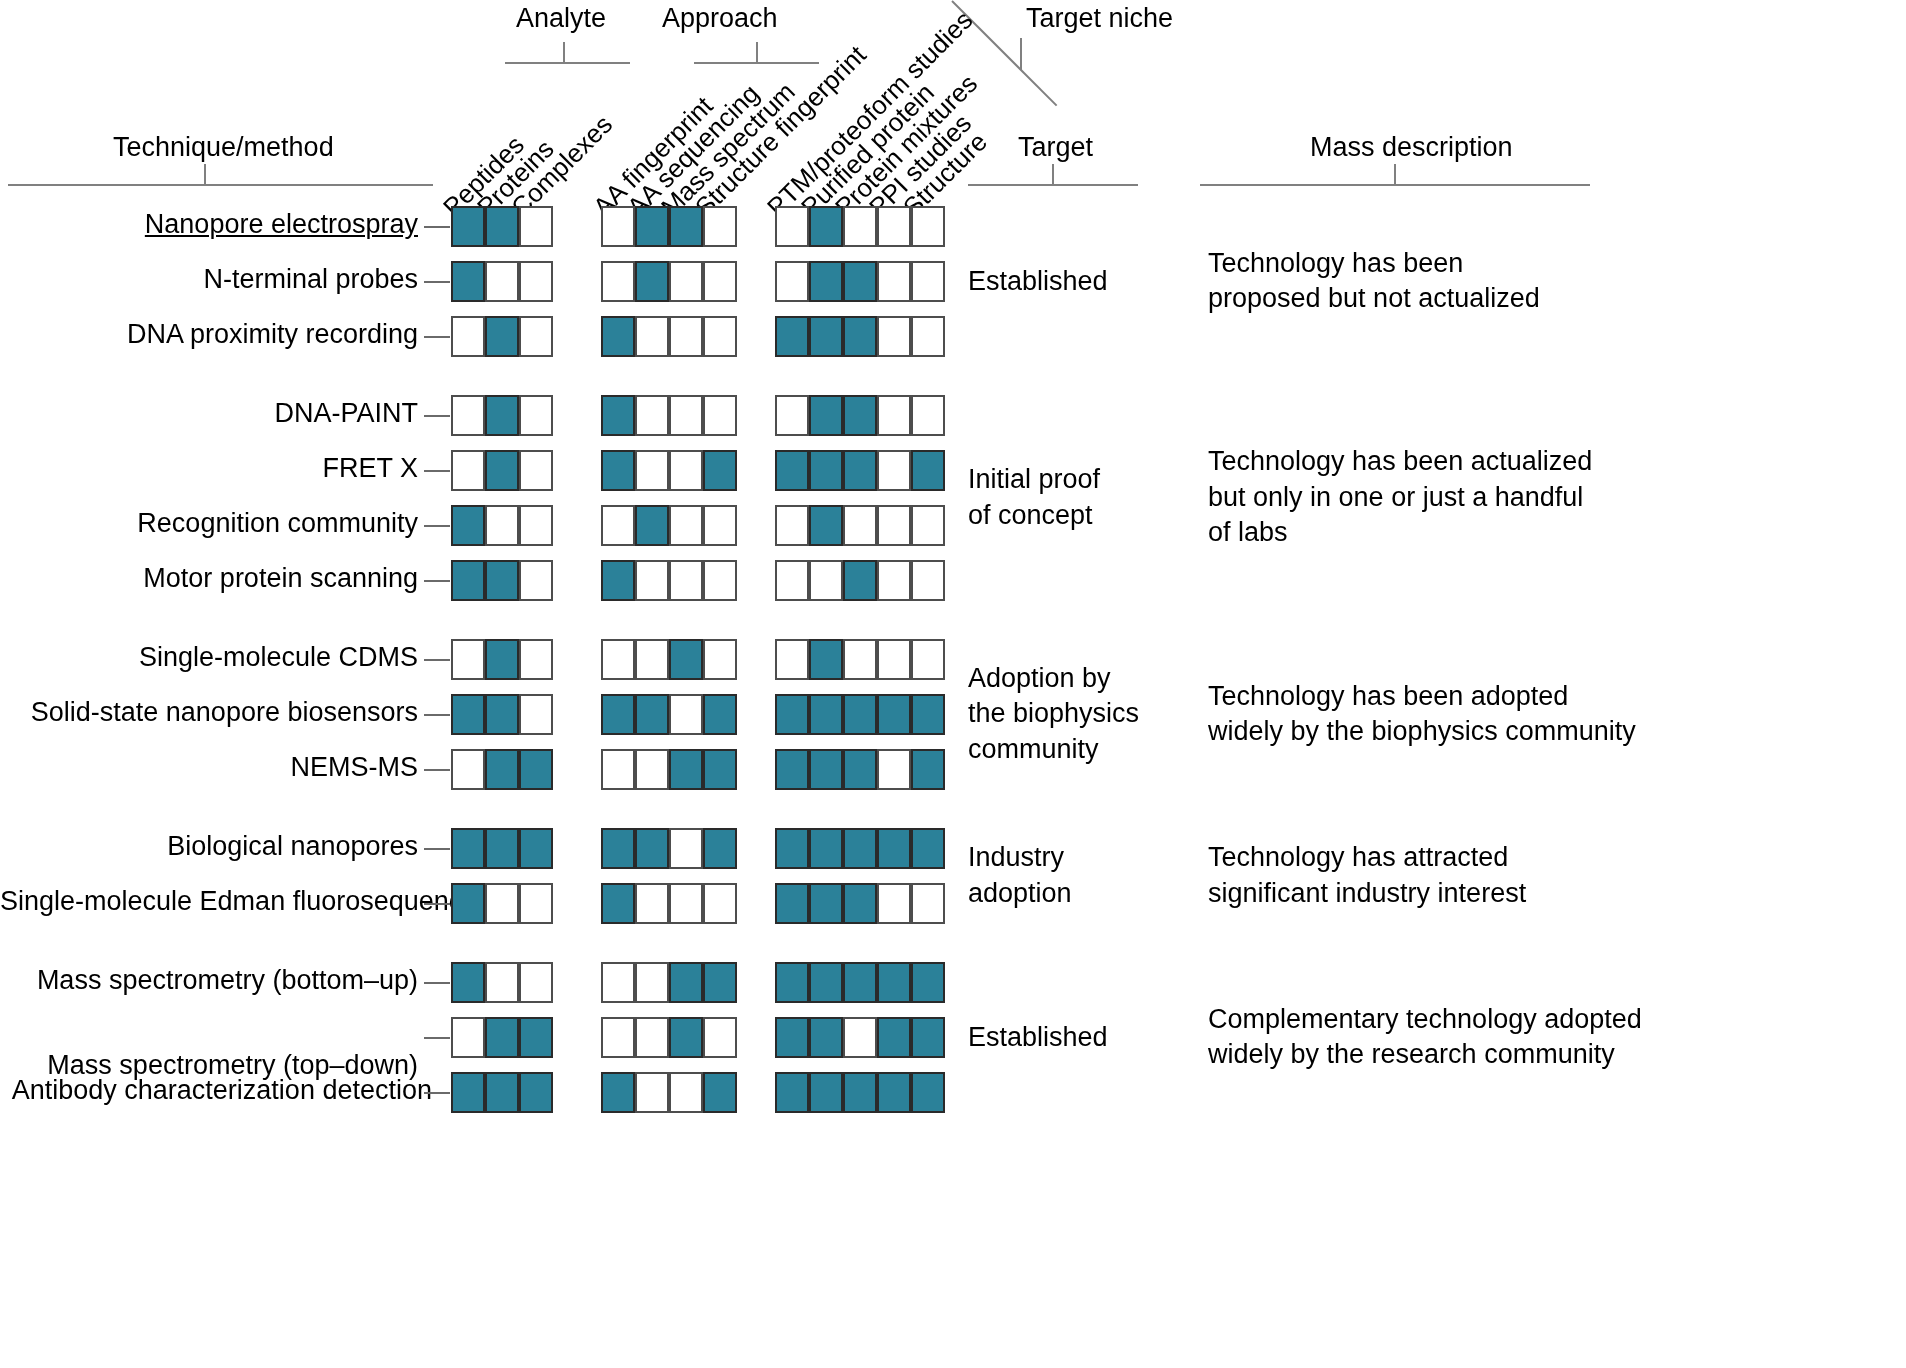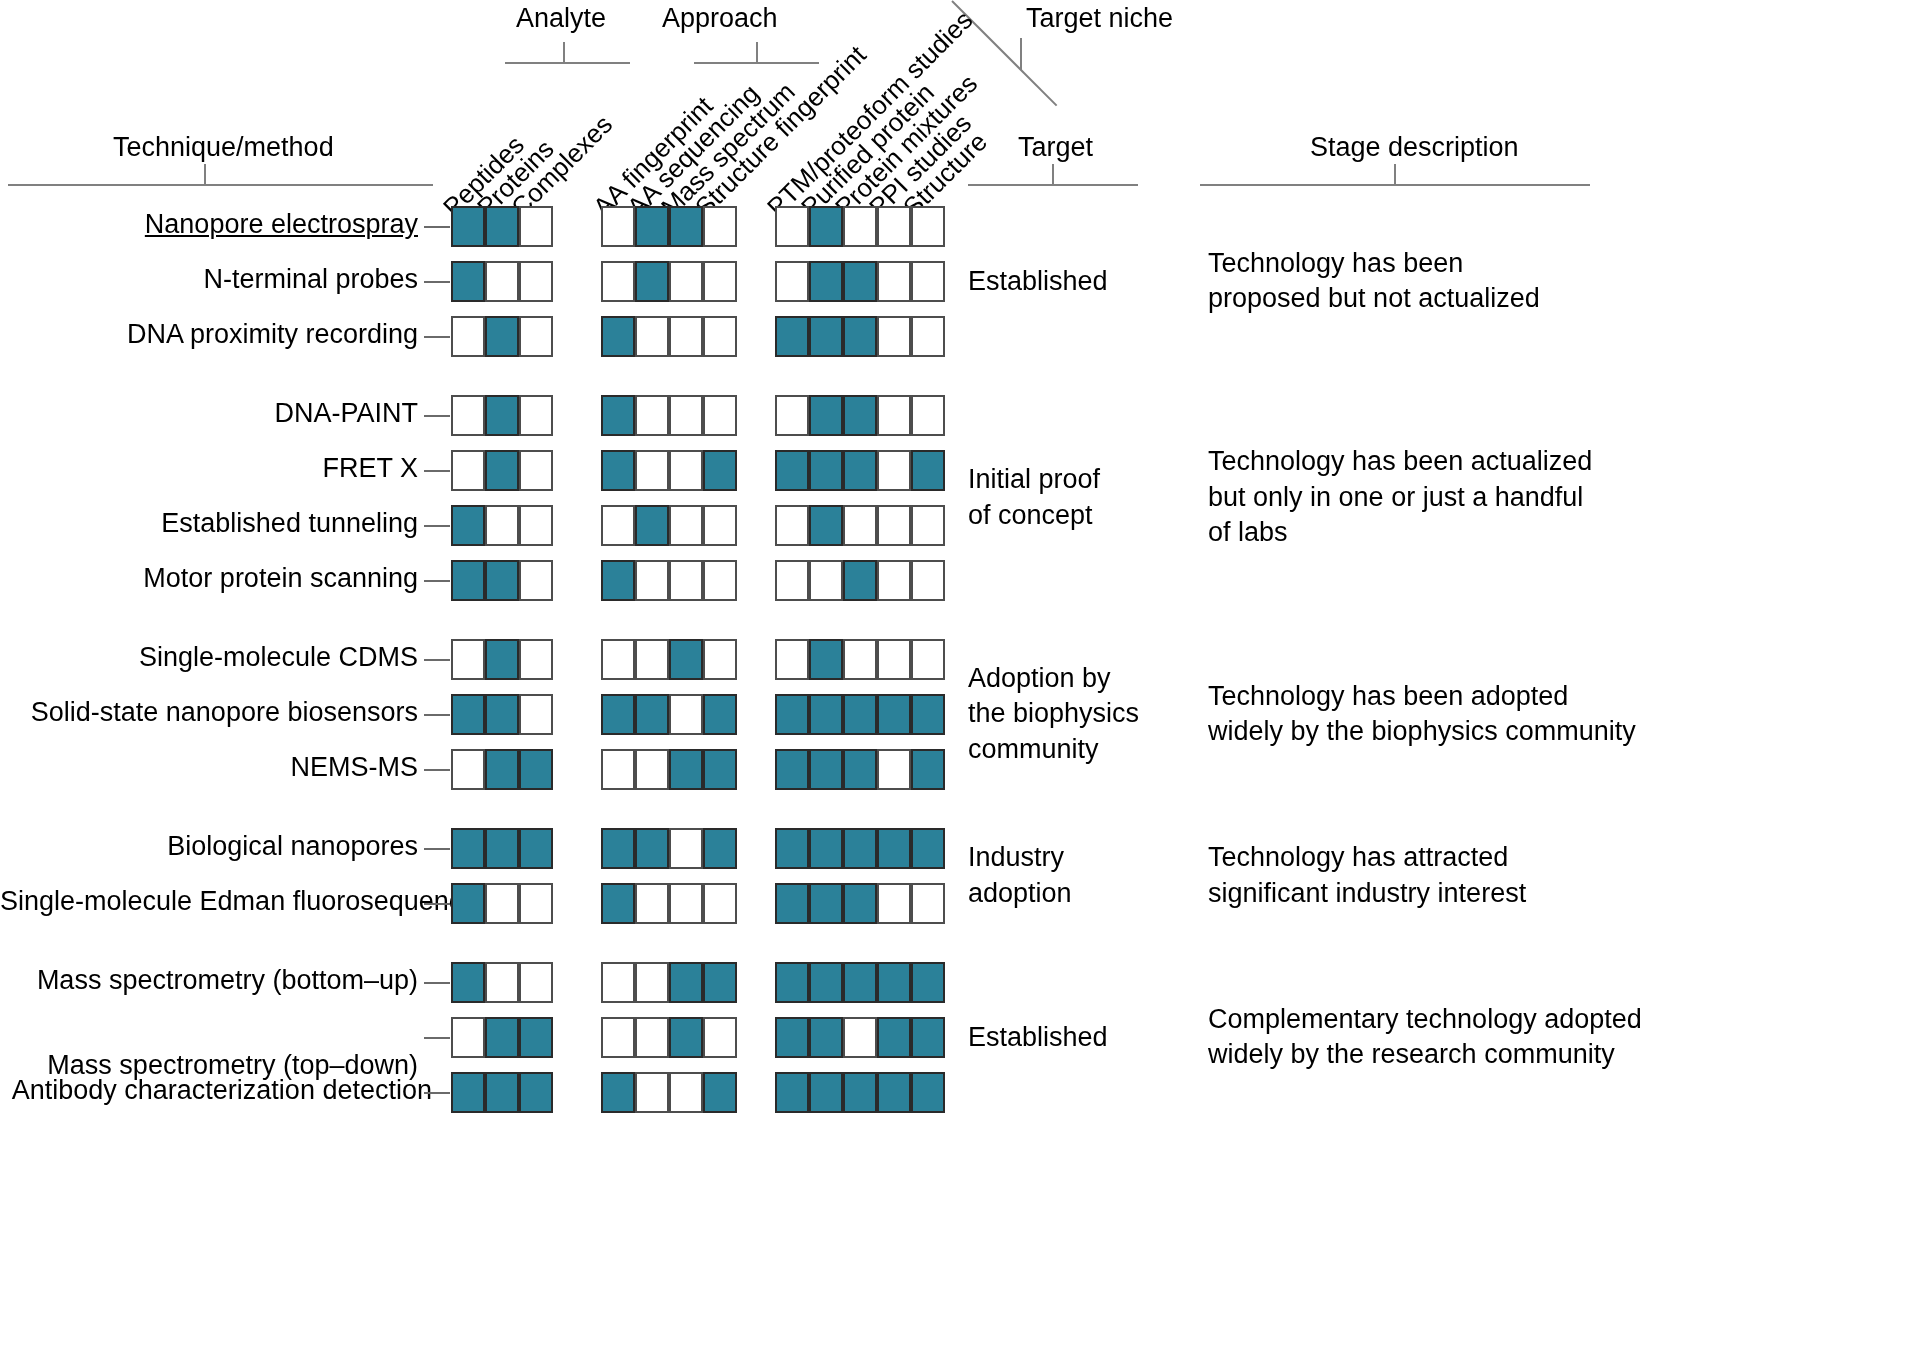--- a/index.html
+++ b/index.html
@@ -129,21 +129,21 @@
   <div class="group-tick" style="left:1020px; top:38px; height:32px;"></div>
 
   <div class="header-text" style="left:113px; top:132px;">Technique/method</div>
   <div class="group-rule" style="left:8px; top:184px; width:425px;"></div>
   <div class="group-tick" style="left:204px; top:164px; height:22px;"></div>
 
   <div class="header-text" style="left:1018px; top:132px;">Target</div>
   <div class="group-rule" style="left:968px; top:184px; width:170px;"></div>
   <div class="group-tick" style="left:1052px; top:164px; height:22px;"></div>
 
-  <div class="header-text" style="left:1310px; top:132px;">Stage description</div>
+  <div class="header-text" style="left:1310px; top:132px;">Mass description</div>
   <div class="group-rule" style="left:1200px; top:184px; width:390px;"></div>
   <div class="group-tick" style="left:1394px; top:164px; height:22px;"></div>
 
   <div id="dynamic-layer">
       <div class="col-label" style="left: 459px; top: 192px;">Peptides</div>
       <div class="col-label" style="left: 493px; top: 192px;">Proteins</div>
       <div class="col-label" style="left: 527px; top: 192px;">Complexes</div>
       <div class="col-label" style="left: 609px; top: 192px;">AA fingerprint</div>
       <div class="col-label" style="left: 643px; top: 192px;">AA sequencing</div>
       <div class="col-label" style="left: 677px; top: 192px;">Mass spectrum</div>
@@ -219,21 +219,21 @@
       <div class="cell" style="left: 519px; top: 450px; width: 34px; height: 41px;"></div>
       <div class="cell on" style="left: 601px; top: 450px; width: 34px; height: 41px; background: rgb(43, 129, 153);"></div>
       <div class="cell" style="left: 635px; top: 450px; width: 34px; height: 41px;"></div>
       <div class="cell" style="left: 669px; top: 450px; width: 34px; height: 41px;"></div>
       <div class="cell on" style="left: 703px; top: 450px; width: 34px; height: 41px; background: rgb(43, 129, 153);"></div>
       <div class="cell on" style="left: 775px; top: 450px; width: 34px; height: 41px; background: rgb(43, 129, 153);"></div>
       <div class="cell on" style="left: 809px; top: 450px; width: 34px; height: 41px; background: rgb(43, 129, 153);"></div>
       <div class="cell on" style="left: 843px; top: 450px; width: 34px; height: 41px; background: rgb(43, 129, 153);"></div>
       <div class="cell" style="left: 877px; top: 450px; width: 34px; height: 41px;"></div>
       <div class="cell on" style="left: 911px; top: 450px; width: 34px; height: 41px; background: rgb(43, 129, 153);"></div>
-      <div class="row-label" style="left: 0px; width: 418px; top: 507.5px;">Established tunneling</div>
+      <div class="row-label" style="left: 0px; width: 418px; top: 507.5px;">Recognition community</div>
       <div class="row-leader" style="left: 424px; width: 26px; top: 524.5px;"></div>
       <div class="cell on" style="left: 451px; top: 505px; width: 34px; height: 41px; background: rgb(43, 129, 153);"></div>
       <div class="cell" style="left: 485px; top: 505px; width: 34px; height: 41px;"></div>
       <div class="cell" style="left: 519px; top: 505px; width: 34px; height: 41px;"></div>
       <div class="cell" style="left: 601px; top: 505px; width: 34px; height: 41px;"></div>
       <div class="cell on" style="left: 635px; top: 505px; width: 34px; height: 41px; background: rgb(43, 129, 153);"></div>
       <div class="cell" style="left: 669px; top: 505px; width: 34px; height: 41px;"></div>
       <div class="cell" style="left: 703px; top: 505px; width: 34px; height: 41px;"></div>
       <div class="cell" style="left: 775px; top: 505px; width: 34px; height: 41px;"></div>
       <div class="cell on" style="left: 809px; top: 505px; width: 34px; height: 41px; background: rgb(43, 129, 153);"></div>

